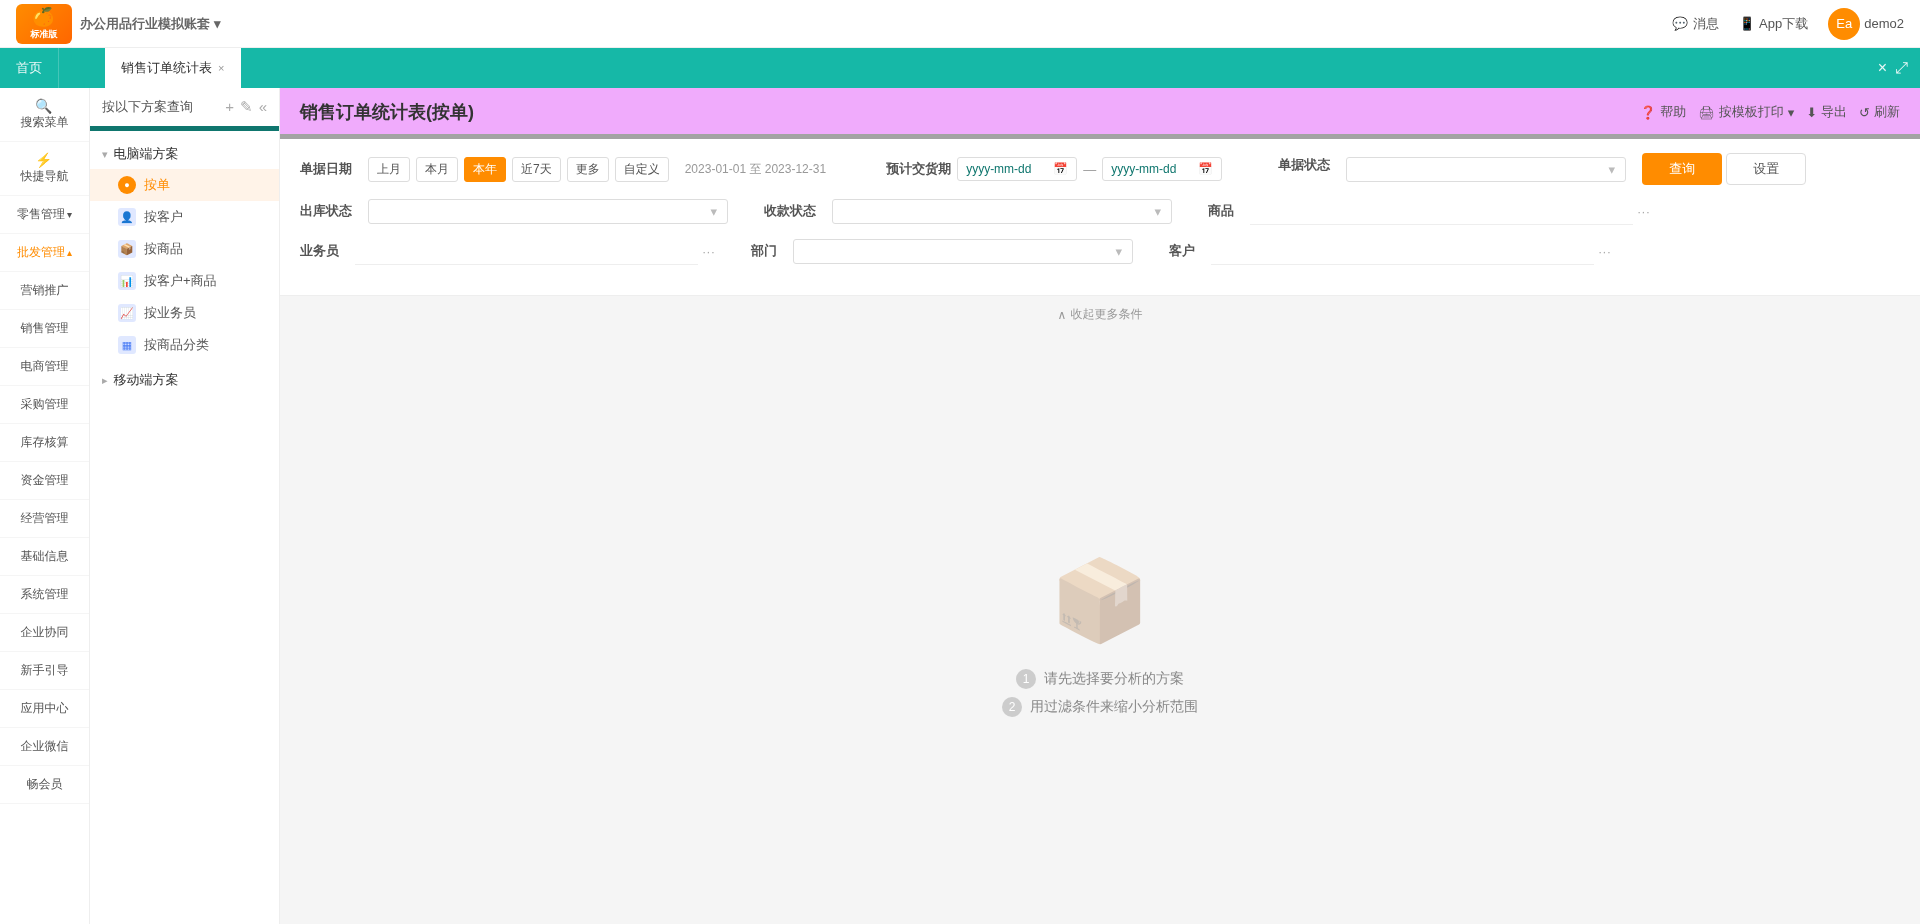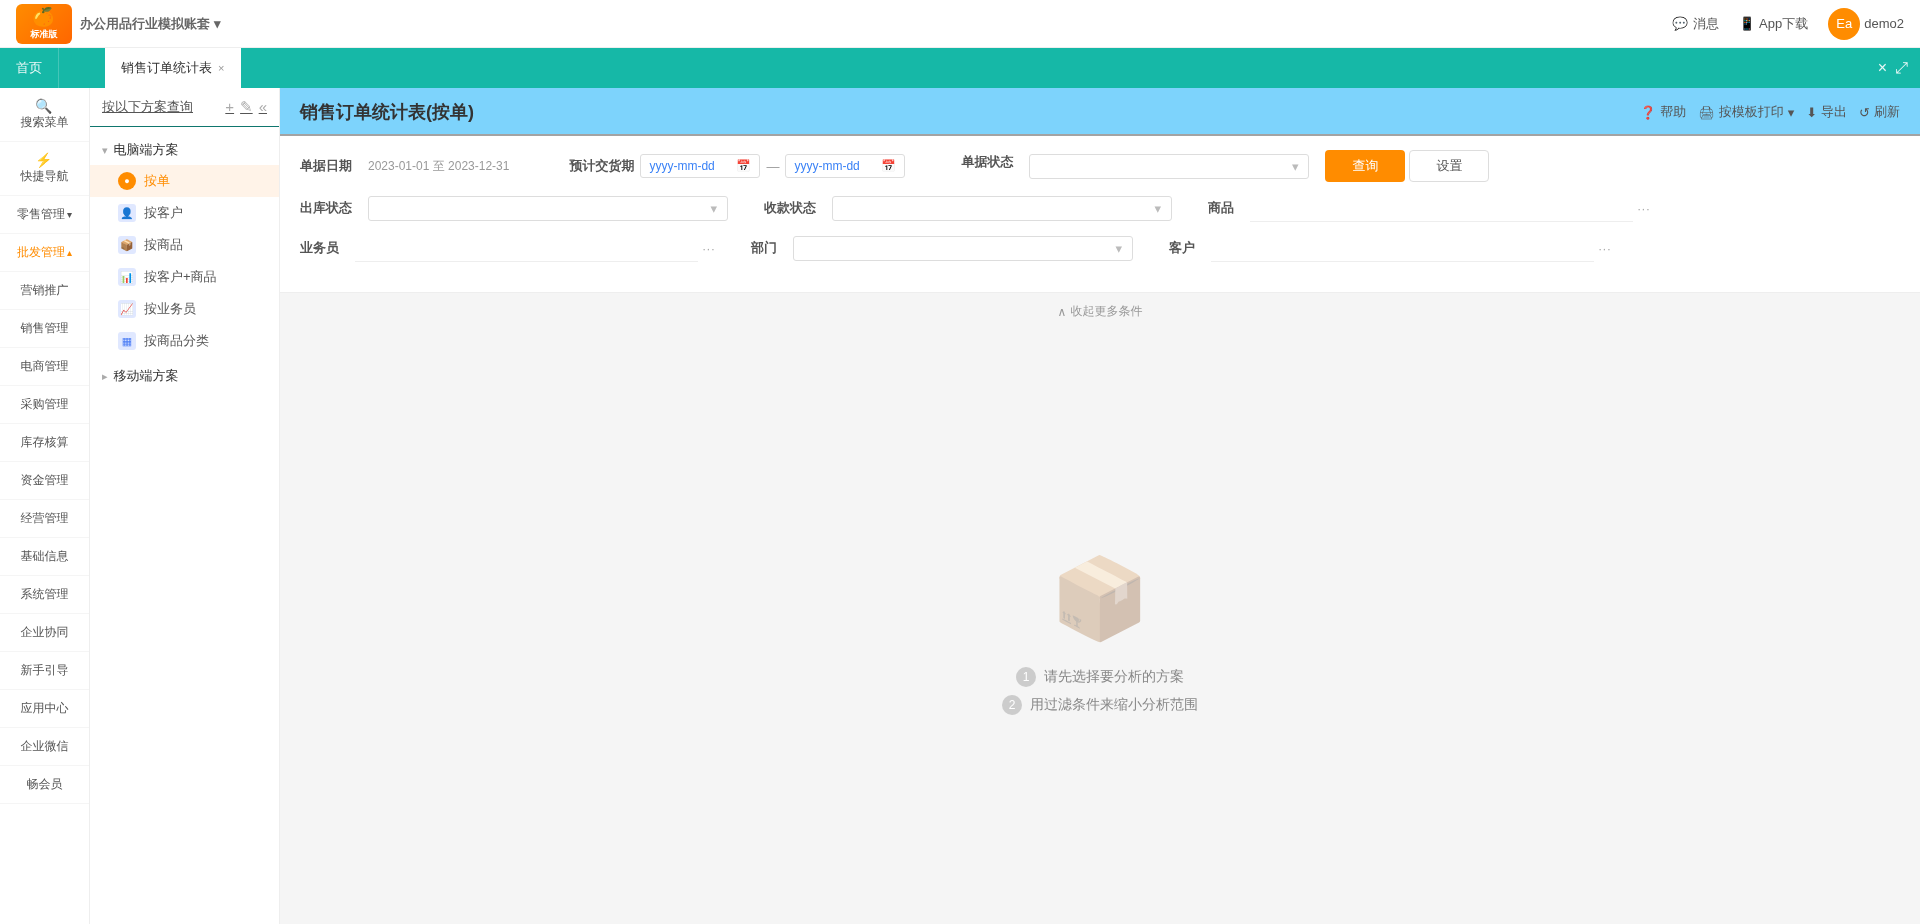--- a/index.html
+++ b/index.html
@@ -89,22 +89,22 @@
     
     .left-panel {
       width: 190px;
       background: #fff;
       border-right: 1px solid #eee;
       display: flex; flex-direction: column;
     }
     .left-panel-header {
       padding: 10px 12px;
       display: flex; align-items: center; justify-content: space-between;
-      border-bottom: 1px solid #0f766e;
-      font-size: 13px; color: #555; text-decoration: underline;
+      border-bottom: 5px solid #0f766e;
+      font-size: 13px; color: #555;
     }
     .left-panel-header-title { font-size: 13px; color: #555; }
     .left-panel-actions { display: flex; gap: 6px; }
     .panel-action-btn { cursor: pointer; color: #aaa; font-size: 15px; }
 
     .scheme-tree { padding: 8px 0; }
     .scheme-group { }
     .scheme-group-header {
       padding: 6px 12px;
       display: flex; align-items: center; gap: 6px;
@@ -138,23 +138,23 @@
     
     .right-panel {
       flex: 1;
       background: #f5f5f5;
       display: flex; flex-direction: column;
       overflow: hidden;
     }
 
     
     .page-header {
-      background: #7dd3fc;
+      background: #f0abfc;
       padding: 12px 20px 0 20px;
-      border-bottom: 2px solid #a3a3a3;
+      border-bottom: 5px solid #a3a3a3;
     }
     .page-header-top {
       display: flex; align-items: center; justify-content: space-between; margin-bottom: 10px;
     }
     .page-title { font-size: 18px; font-weight: bold; color: #333; }
     .page-header-actions { display: flex; gap: 12px; align-items: center; }
     .header-action-btn {
       display: flex; align-items: center; gap: 4px;
       color: #555; font-size: 13px; cursor: pointer;
     }
@@ -175,21 +175,21 @@
       padding: 3px 8px; border-radius: 3px; font-size: 12px; cursor: pointer;
       border: 1px solid #ddd; background: #fff; color: #555;
     }
     .date-btn.active {
       background: #ff8c00; color: #fff; border-color: #ff8c00;
     }
     .date-range-text { font-size: 12px; color: #999; }
     .date-input-group { display: flex; align-items: center; gap: 6px; margin-left: auto; }
     .date-input {
       padding: 4px 8px; border: 1px solid #ddd; border-radius: 3px;
-      font-size: 12px; color: #3b82f6; width: 120px;
+      font-size: 12px; color: #0f766e; width: 120px;
       display: flex; align-items: center; justify-content: space-between; cursor: pointer;
     }
     .date-separator { color: #999; }
     .filter-select {
       display: flex; align-items: center; gap: 4px;
       padding: 4px 10px; border: 1px solid #ddd; border-radius: 3px;
       background: #fff; cursor: pointer; min-width: 200px; justify-content: space-between;
       font-size: 13px; color: #bbb;
     }
     .filter-select-wide { min-width: 300px; }
@@ -419,20 +419,28 @@
               <span>刷新</span>
             </div>
           </div>
         </div>
       </div>
 
       <div class="filter-area">
 
         <div class="filter-row">
           <span class="filter-label">单据日期</span>
+          <div class="filter-date-group">
+            <button class="date-btn">上月</button>
+            <button class="date-btn">本月</button>
+            <button class="date-btn active">本年</button>
+            <button class="date-btn">近7天</button>
+            <button class="date-btn">更多</button>
+            <button class="date-btn">自定义</button>
+          </div>
           <span class="date-range-text">2023-01-01 至 2023-12-31</span>
 
           <div class="date-input-group" style="margin-left: 44px;">
             <span class="filter-label">预计交货期</span>
             <div class="date-input">
               <span>yyyy-mm-dd</span>
               <span>📅</span>
             </div>
             <span class="date-separator">—</span>
             <div class="date-input">

